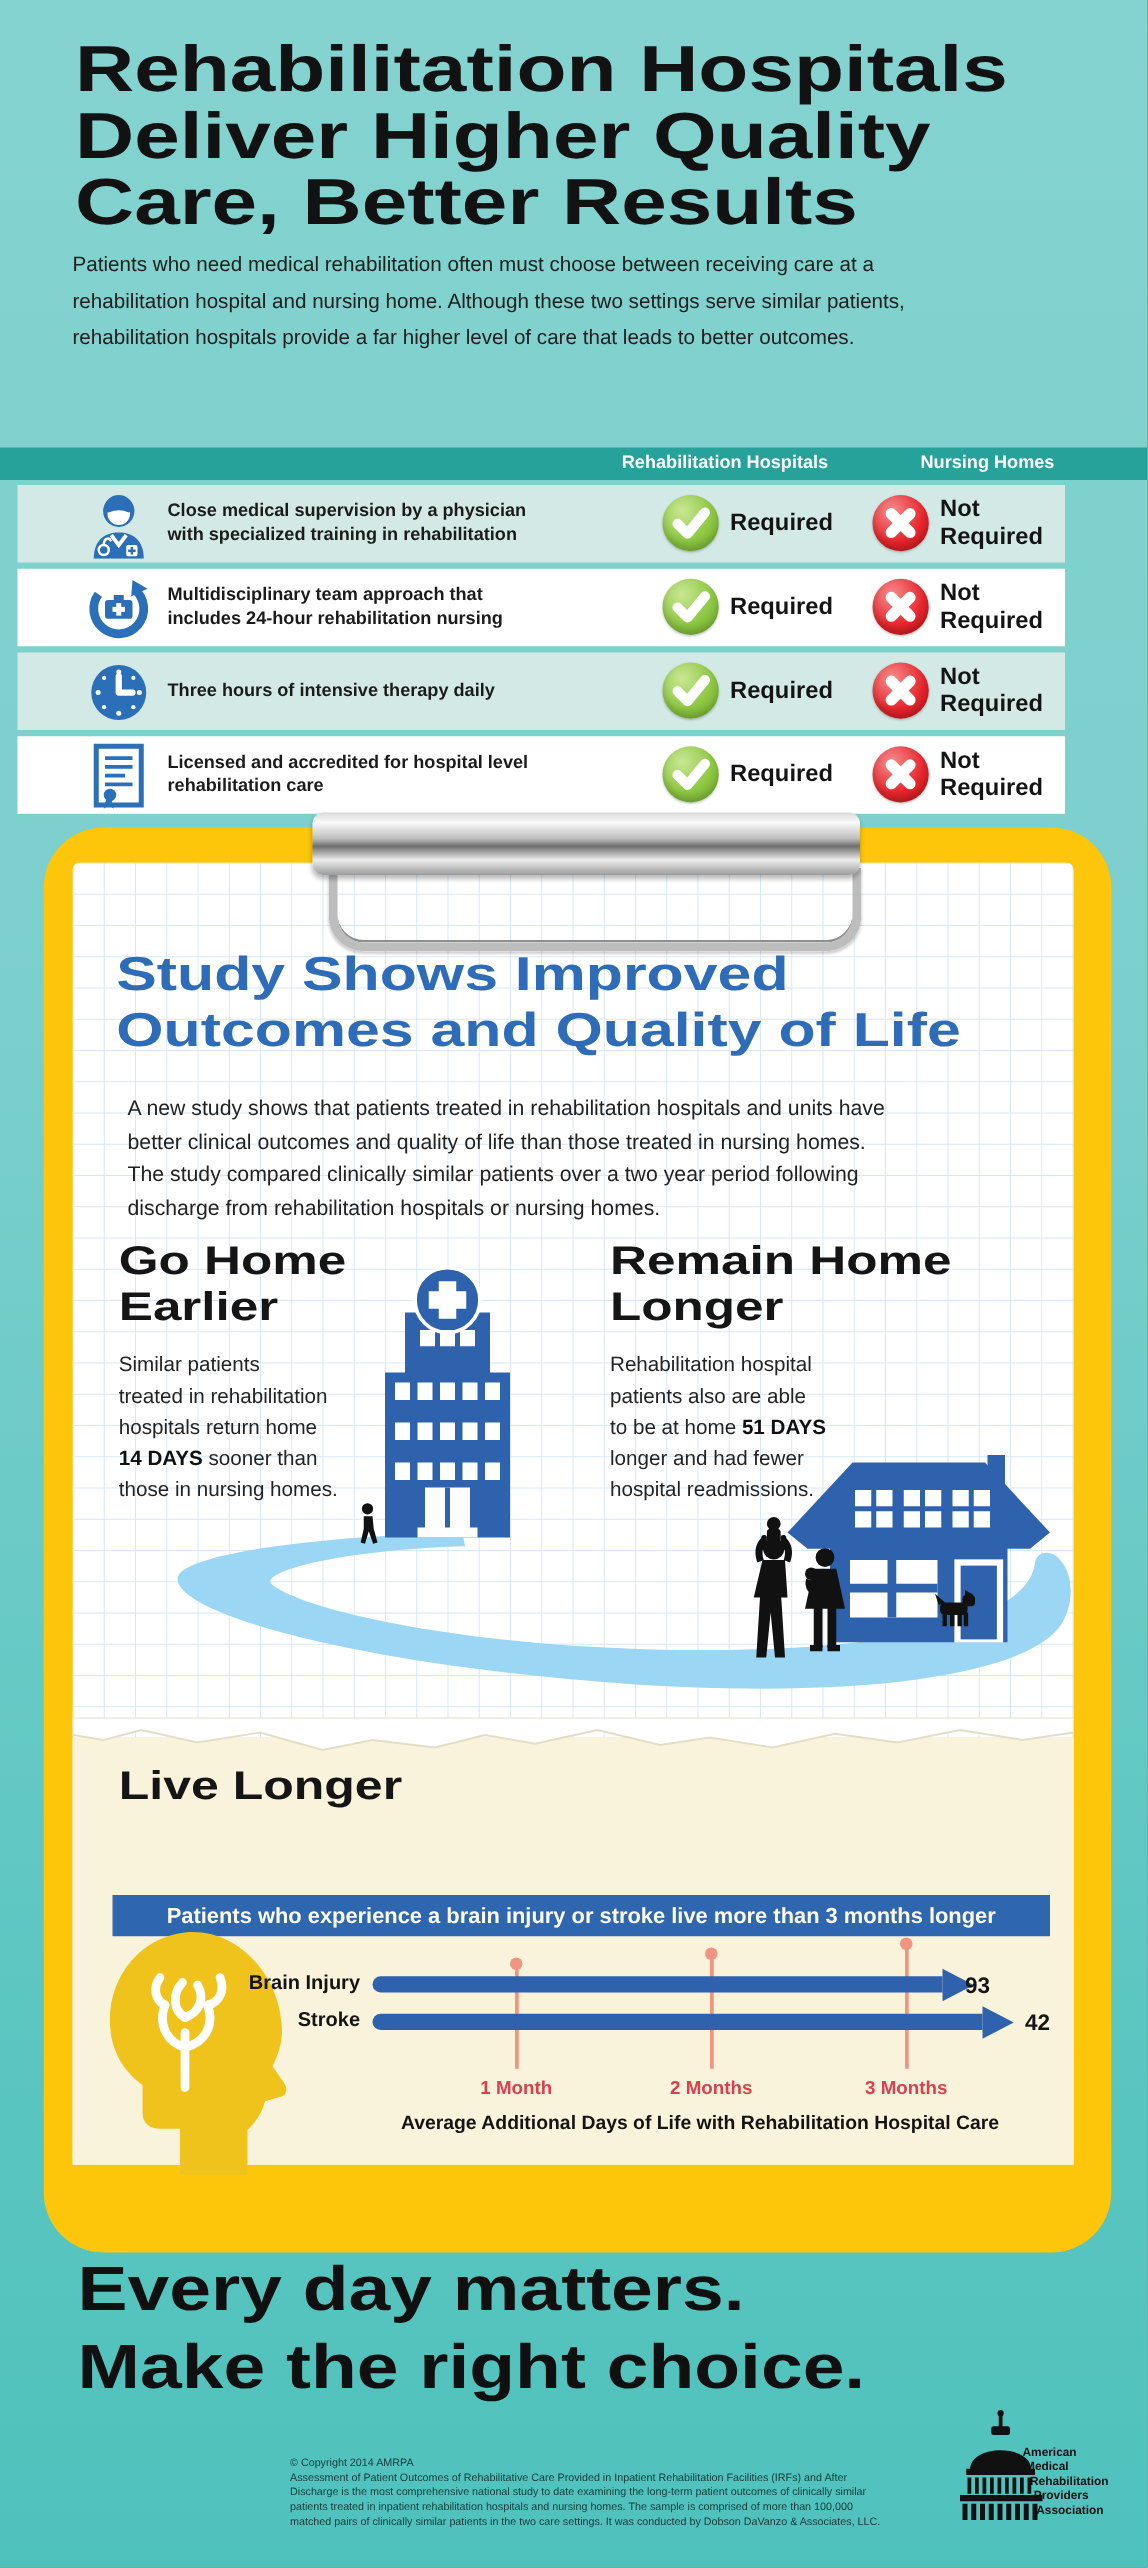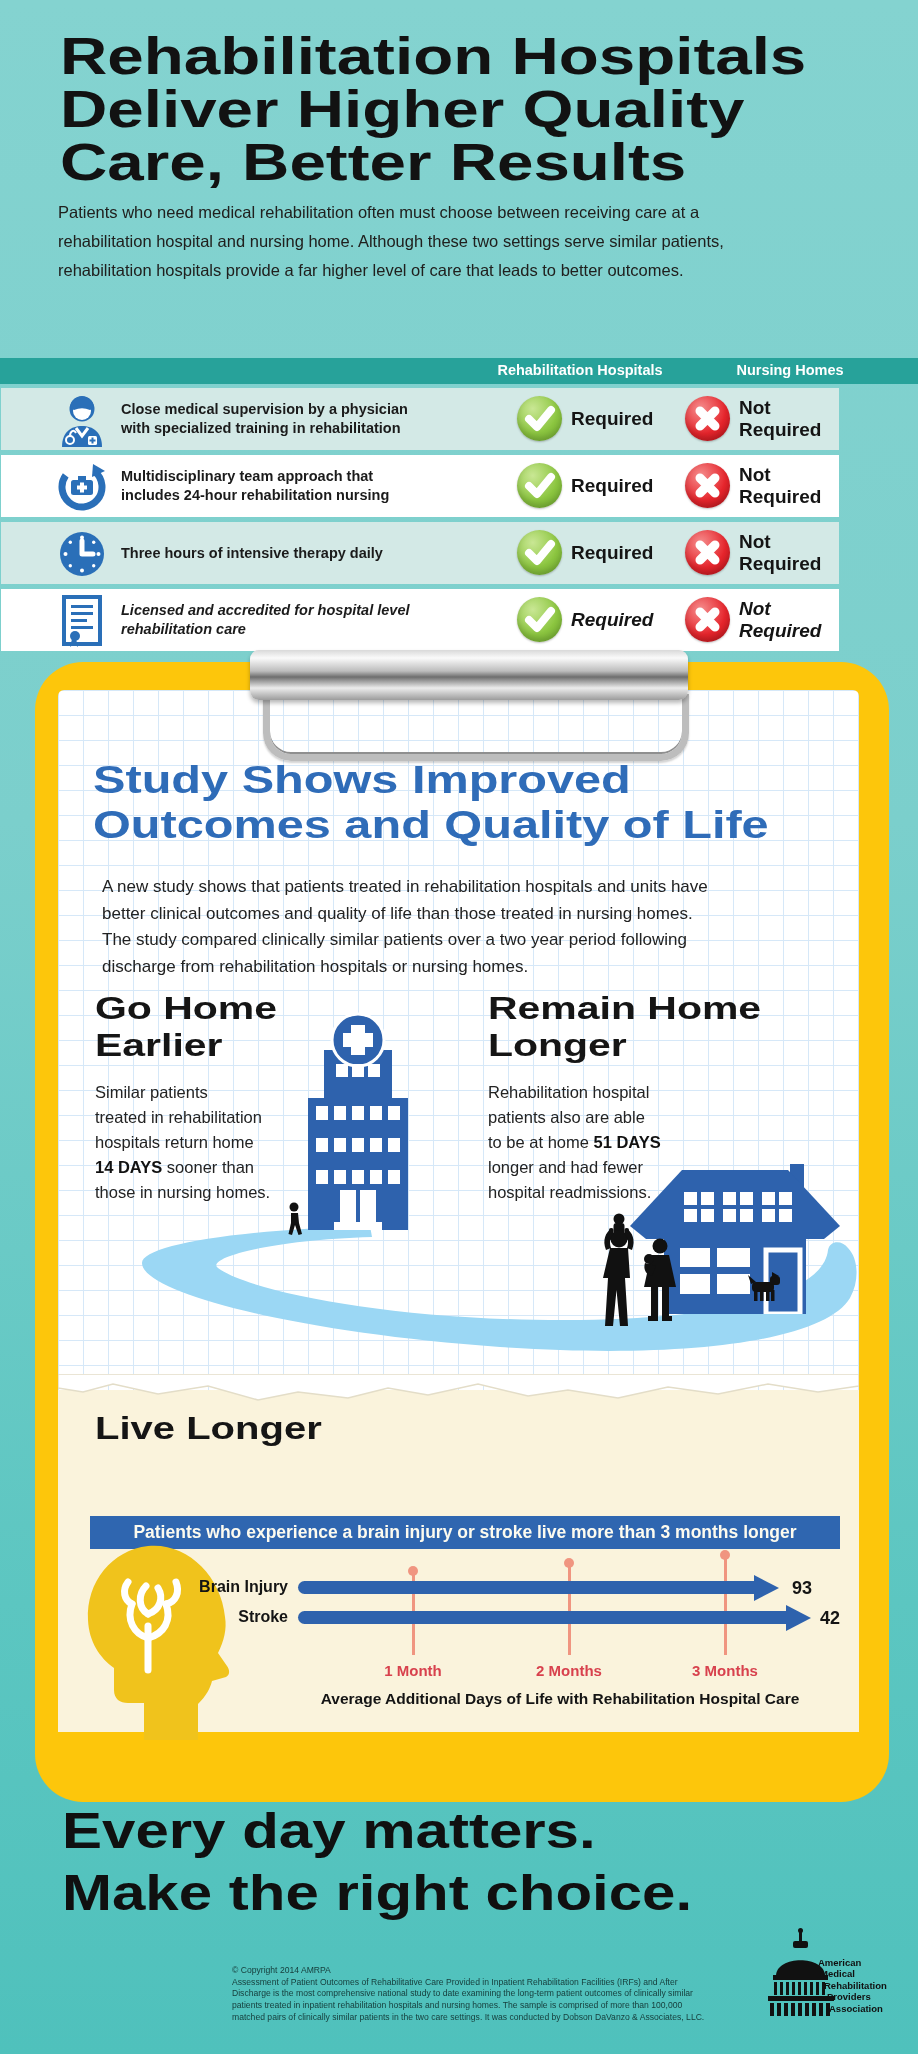--- a/index.html
+++ b/index.html
@@ -16,21 +16,21 @@
     left:60px; top:30px; font-size:52px; font-weight:bold; line-height:53px;
     color:#121212; letter-spacing:0px; transform:scaleX(1.26); transform-origin:0 0; margin:0;
   }
   .intro { left:58px; top:198px; width:846px; font-size:16.5px; line-height:29px; color:#20201e; margin:0; }
 
   
   .thead-bar { left:0; top:358px; width:918px; height:26px; background:#27a29a; }
   .th { position:absolute; top:4px; font-size:14.5px; font-weight:bold; color:#ffffff; text-align:center; }
   .th1 { left:470px; width:220px; }
   .th2 { left:700px; width:180px; }
-  .trow { left:1px; width:838px; height:62px; }
+  .trow { left:14px; width:838px; height:62px; }
   .trow.teal { background:#d3e9e6; }
   .trow.white { background:#ffffff; }
   .row-icon { position:absolute; left:56px; top:5px; }
   .row-label { position:absolute; left:120px; top:50%; transform:translateY(-50%); width:340px;
                font-size:14.5px; font-weight:bold; line-height:19px; color:#1b1b1b; }
   .badge { position:absolute; width:45px; height:45px; border-radius:50%; top:8px;
            box-shadow: inset 0 -4px 6px rgba(0,0,0,.18), 0 1px 2px rgba(0,0,0,.25); }
   .badge.green { left:516px; background: radial-gradient(circle at 35% 28%, #c9e794, #8cc640 58%, #74b232); }
   .badge.red   { left:684px; background: radial-gradient(circle at 35% 28%, #f58d8d, #e6252c 58%, #c2151c); }
   .req-label { position:absolute; top:50%; transform:translateY(-50%); font-size:19px; font-weight:bold; color:#141414; }
@@ -191,21 +191,21 @@
     </div>
     <span class="req-label yes">Required</span>
     <div class="badge red">
       <svg width="45" height="45" viewBox="0 0 45 45">
           <path d="M15 15 L30 30 M30 15 L15 30" stroke="#fff" stroke-width="9" stroke-linecap="round"></path>
         </svg>
     </div>
     <span class="req-label no">Not Required</span>
   </div>
 
-  <div class="abs trow white" style="top:589px;font-style:italic;">
+  <div class="abs trow white" style="top:589px;">
     <span class="row-icon" style="top:5px;">
       <svg width="50" height="54" viewBox="0 0 50 54">
         <rect x="7" y="3" width="36" height="47" fill="#fff" stroke="#2a6fb8" stroke-width="4"></rect>
         <rect x="14" y="11" width="22" height="3" fill="#2a6fb8"></rect>
         <rect x="14" y="18" width="22" height="3" fill="#2a6fb8"></rect>
         <rect x="14" y="25" width="16" height="3" fill="#2a6fb8"></rect>
         <rect x="14" y="32" width="22" height="3" fill="#2a6fb8"></rect>
         <circle cx="18" cy="42" r="5" fill="#2a6fb8"></circle>
         <path d="M15 45 l-2 8 4 -3 4 3 -2 -8 Z" fill="#2a6fb8"></path>
       </svg>
@@ -387,21 +387,21 @@
   <div class="abs marker-line" style="left:412px; top:1572px; height:83px;"></div>
   <div class="abs marker-line" style="left:568px; top:1564px; height:91px;"></div>
   <div class="abs marker-line" style="left:724px; top:1556px; height:99px;"></div>
   <div class="abs marker-dot" style="left:408px; top:1566px;"></div>
   <div class="abs marker-dot" style="left:564px; top:1558px;"></div>
   <div class="abs marker-dot" style="left:720px; top:1550px;"></div>
 
   <div class="abs cat-label" style="left:160px; top:1578px;">Brain Injury</div>
   <div class="abs bar" style="left:298px; top:1581px; width:456px;"></div>
   <div class="abs bar-head" style="left:754px; top:1574.5px;"></div>
-  <div class="abs bar-value" style="left:792px; top:1578px;">93</div>
+  <div class="abs bar-value" style="left:772px; top:1578px;">93</div>
 
   <div class="abs cat-label" style="left:160px; top:1608px;">Stroke</div>
   <div class="abs bar" style="left:298px; top:1611px; width:488px;"></div>
   <div class="abs bar-head" style="left:786px; top:1604.5px;"></div>
   <div class="abs bar-value" style="left:820px; top:1608px;">42</div>
 
   <div class="abs marker-label" style="left:358px; top:1662px;">1 Month</div>
   <div class="abs marker-label" style="left:514px; top:1662px;">2 Months</div>
   <div class="abs marker-label" style="left:670px; top:1662px;">3 Months</div>
   <div class="abs chart-caption">Average Additional Days of Life with Rehabilitation Hospital Care</div>

